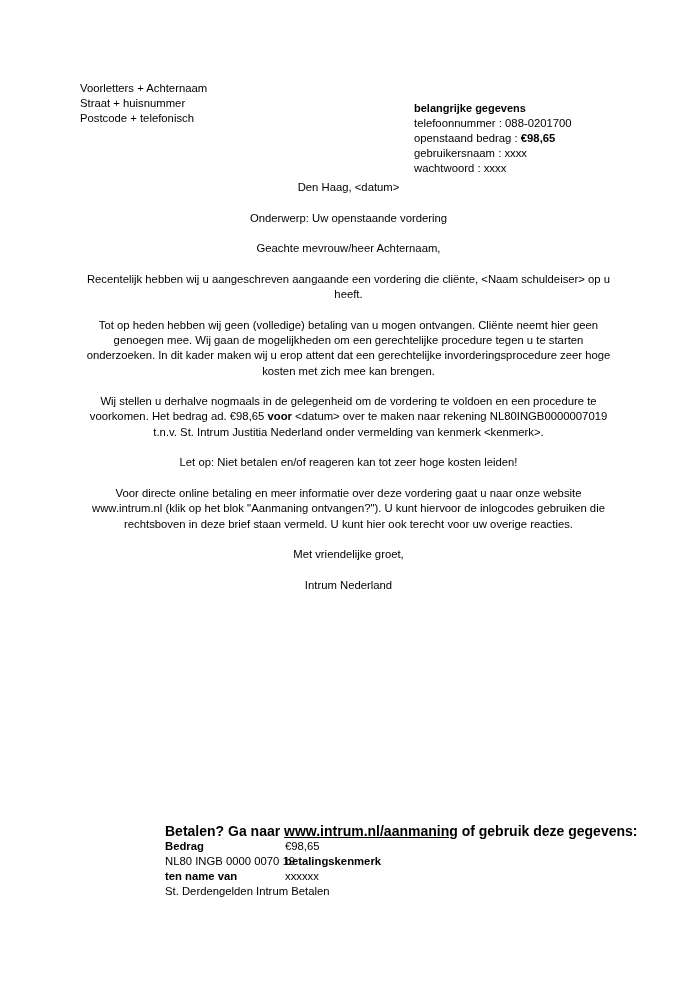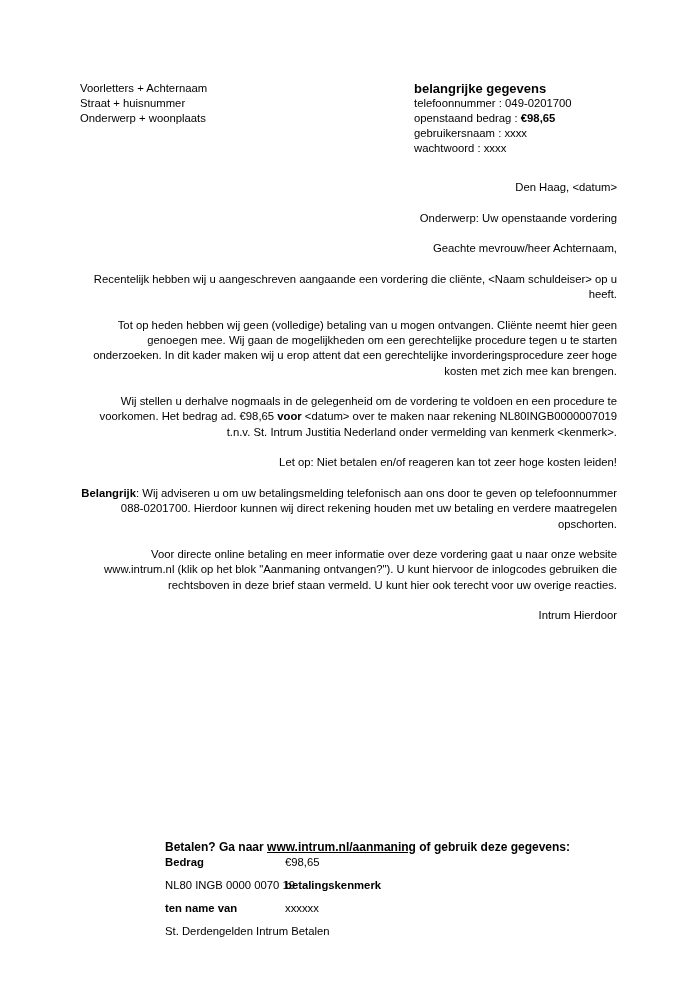--- a/index.html
+++ b/index.html
@@ -36,94 +36,94 @@
   .ref-col {
     flex: 1 1 auto;
   }
   .addr-line,
   .ref-line {
     font-size: 11.3px;
     line-height: 15.1px;
     white-space: pre;
   }
   .ref-title {
-    font-size: 13px;
+    font-size: 11px;
     line-height: 15.1px;
     font-weight: bold;
+    margin-top: 20px;
   }
   .ref-line .amt {
     font-weight: bold;
   }
 
   
   .body-block {
     position: absolute;
     top: 180px;
     left: 80px;
     width: 537px;
   }
   .para {
     font-size: 11.3px;
     line-height: 15.3px;
-    text-align: right;
+    text-align: center;
     margin: 0 0 15.3px 0;
   }
   .para b {
     font-weight: bold;
   }
 
   
   .footer-block {
     position: absolute;
     top: 824px;
     left: 165px;
     width: 420px;
   }
   .footer-title {
-    font-size: 12px;
+    font-size: 14px;
     line-height: 15.0px;
     font-weight: bold;
     white-space: nowrap;
-    margin-top: 16px;
   }
   .footer-title .lnk {
     text-decoration: underline;
   }
   .footer-grid {
     display: grid;
     grid-template-columns: 120px auto;
-    row-gap: 8px;
+    row-gap: 0px;
   }
   .fcell {
     font-size: 11.3px;
     line-height: 15.0px;
     white-space: nowrap;
   }
   .fcell.b {
     font-weight: bold;
   }
 </style>
 </head>
 <body>
 
 <div id="page">
 
   <div class="header-block">
 
     <div class="addr-col">
       <div class="addr-line">Voorletters + Achternaam</div>
       <div class="addr-line">Straat + huisnummer</div>
-      <div class="addr-line">Onderwerp + woonplaats</div>
+      <div class="addr-line">Postcode + telefonisch</div>
     </div>
 
     <div class="ref-col">
       <div class="ref-title">belangrijke gegevens</div>
 
 
-      <div class="ref-line"><span>telefoonnummer : </span><span>049-0201700</span></div>
+      <div class="ref-line"><span>telefoonnummer : </span><span>088-0201700</span></div>
 
       <div class="ref-line"><span>openstaand bedrag : </span><span class="amt">€98,65</span></div>
 
       <div class="ref-line"><span>gebruikersnaam : </span><span>xxxx</span></div>
 
       <div class="ref-line"><span>wachtwoord : </span><span>xxxx</span></div>
     </div>
 
   </div>
 
@@ -137,26 +137,26 @@
 
     <p class="para">Recentelijk hebben wij u aangeschreven aangaande een vordering die cliënte, &lt;Naam schuldeiser&gt; op u heeft.</p>
 
     <p class="para">Tot op heden hebben wij geen (volledige) betaling van u mogen ontvangen. Cliënte neemt hier geen genoegen mee. Wij gaan de mogelijkheden om een gerechtelijke procedure tegen u te starten onderzoeken. In dit kader maken wij u erop attent dat een gerechtelijke invorderingsprocedure zeer hoge kosten met zich mee kan brengen.</p>
 
     <p class="para"><span>Wij stellen u derhalve nogmaals in de gelegenheid om de vordering te voldoen en een procedure te voorkomen. Het bedrag ad. €98,65 </span><b>voor</b><span> &lt;datum&gt; over te maken naar rekening NL80INGB0000007019 t.n.v. St. Intrum Justitia Nederland onder vermelding van kenmerk &lt;kenmerk&gt;.</span></p>
 
 
     <p class="para">Let op: Niet betalen en/of reageren kan tot zeer hoge kosten leiden!</p>
 
-    <p class="para"><b>Belangrijk</b><span>: Wij adviseren u om uw betalingsmelding telefonisch aan ons door te geven op telefoonnummer 088-0201700. Hierdoor kunnen wij direct rekening houden met uw betaling en verdere maatregelen opschorten.</span></p>
 
     <p class="para">Voor directe online betaling en meer informatie over deze vordering gaat u naar onze website www.intrum.nl (klik op het blok "Aanmaning ontvangen?"). U kunt hiervoor de inlogcodes gebruiken die rechtsboven in deze brief staan vermeld. U kunt hier ook terecht voor uw overige reacties.</p>
 
+    <p class="para">Met vriendelijke groet,</p>
 
-    <p class="para">Intrum Hierdoor</p>
+    <p class="para">Intrum Nederland</p>
 
   </div>
 
   <div class="footer-block">
 
     <div class="footer-title"><span>Betalen? Ga naar </span><span class="lnk">www.intrum.nl/aanmaning</span><span> of gebruik deze gegevens:</span></div>
 
     <div class="footer-grid">
 
       <div class="fcell b">Bedrag</div>

